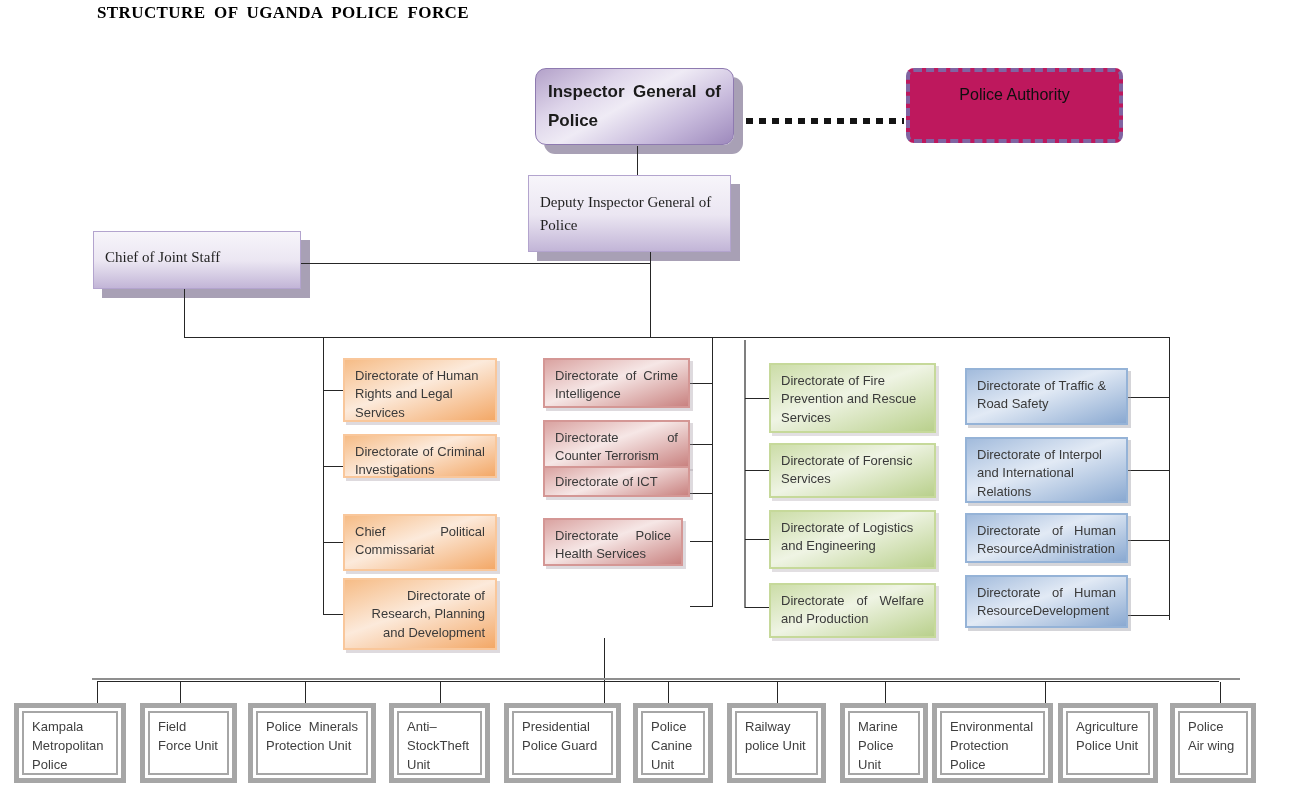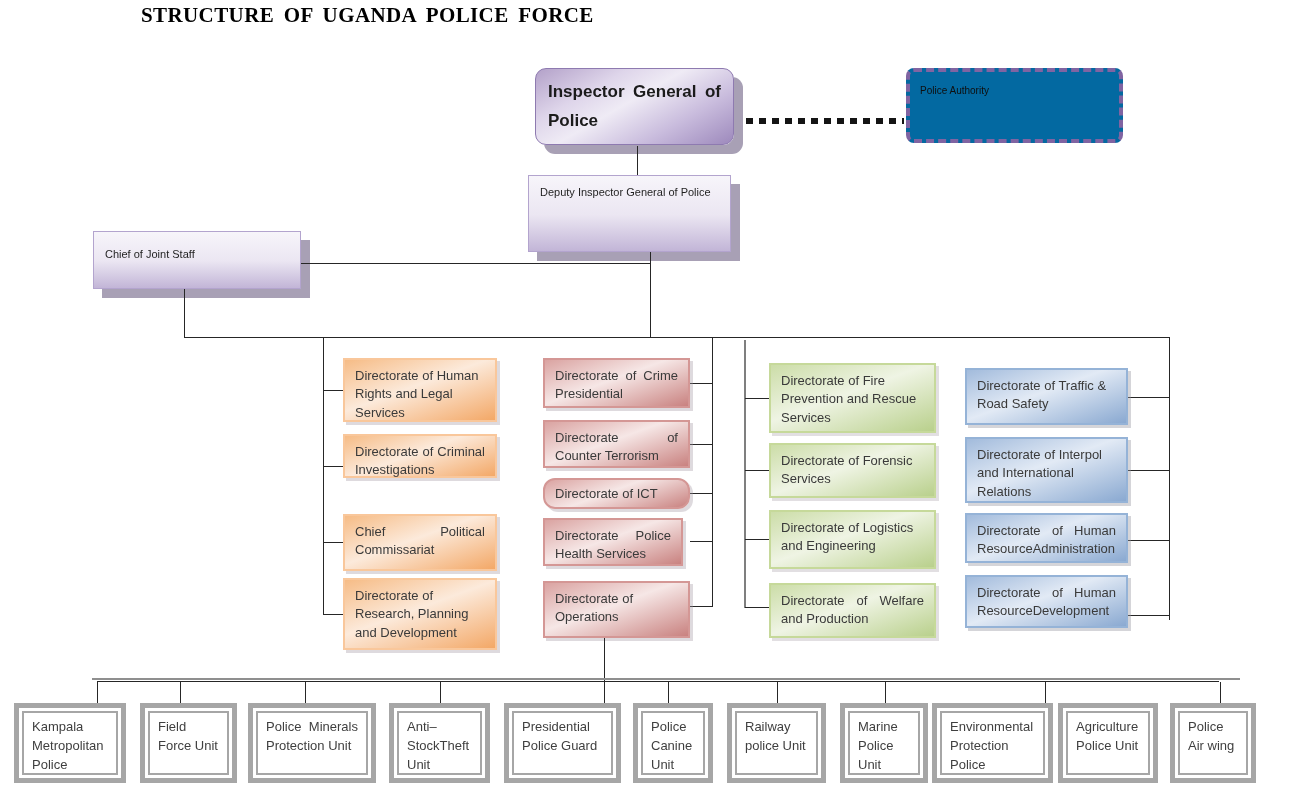--- a/index.html
+++ b/index.html
@@ -2,43 +2,43 @@
 <html><head>
 <meta charset="utf-8">
 <style>
   html,body{margin:0;padding:0;background:#fff;}
   #canvas{
     position:relative;width:1294px;height:791px;background:#ffffff;
     font-family:"Liberation Sans",sans-serif;overflow:hidden;
   }
   #title{
     position:absolute;left:97px;top:3px;
-    font-family:"Liberation Serif",serif;font-weight:bold;font-size:21px;
-    color:#000;letter-spacing:.4px;word-spacing:4px;margin-left:44px;
+    font-family:"Liberation Serif",serif;font-weight:bold;font-size:17px;
+    color:#000;letter-spacing:.4px;word-spacing:4px;
   }
   .node{
     position:absolute;box-sizing:border-box;
     font-size:13px;color:#3a3a3a;line-height:1.42;
     padding:7px 10px;text-align:left;
   }
   .jt{text-align:justify;}
   
   .c-igp{
     background:linear-gradient(150deg,#b3a1c9 0%,#ded5ea 28%,#efebf5 46%,#c9bcdd 72%,#9d89bc 100%);
     border:1px solid #8e7ab0;box-shadow:9px 9px 0 #a8a0b5;
     font-size:17px;font-weight:700;color:#1b1b1b;line-height:1.7;padding:9px 12px;
   }
   .c-purple{
     background:linear-gradient(180deg,#f7f5fa 0%,#ebe6f2 52%,#c2b5d7 100%);
     border:1px solid #b3a4ce;box-shadow:9px 9px 0 #a8a0b5;
-    font-size:11px;color:#1f1f1f;line-height:1.55;padding:8px 11px;
+    font-size:15px;color:#1f1f1f;line-height:1.55;padding:15px 11px;font-family:Liberation Serif, serif;
   }
   .c-authority{
-    background:#0369a1;border:4px dashed #8064a2;border-radius:8px;
-    font-size:10px;color:#0f0f0f;text-align:left;padding-top:12px;
+    background:#be185d;border:4px dashed #8064a2;border-radius:8px;
+    font-size:16px;color:#0f0f0f;text-align:center;padding-top:12px;
   }
   .c-orange{
     background:linear-gradient(160deg,#f6bc86 0%,#fceadb 45%,#f3a867 100%);
     border:2px solid #f9c79b;box-shadow:3px 3px 0 rgba(160,150,160,.35);
   }
   .c-red{
     background:linear-gradient(160deg,#daa3a1 0%,#f6e7e6 45%,#c98280 100%);
     border:2px solid #d49795;box-shadow:3px 3px 0 rgba(160,150,160,.35);
   }
   .c-green{
@@ -97,33 +97,32 @@
   <div class="line-v" style="left:1169px;top:337px;height:283px;"></div>
 
   <div class="line-h" style="left:323px;top:390px;width:21px;"></div>
   <div class="line-h" style="left:323px;top:466px;width:21px;"></div>
   <div class="line-h" style="left:323px;top:542px;width:21px;"></div>
   <div class="line-h" style="left:323px;top:614px;width:21px;"></div>
 
   <div class="node c-orange" style="left:343px;top:358px;width:154px;height:64px;">Directorate of Human Rights and Legal Services</div>
   <div class="node c-orange jt" style="left:343px;top:434px;width:154px;height:44px;">Directorate of Criminal Investigations</div>
   <div class="node c-orange jt" style="left:343px;top:514px;width:154px;height:57px;">Chief Political Commissariat</div>
-  <div class="node c-orange" style="left:343px;top:578px;width:154px;height:72px;">Directorate of Research, Planning and Development</div>
+  <div class="node c-orange" style="left:343px;top:578px;width:154px;height:72px;text-align:right;">Directorate of Research, Planning and Development</div>
 
   <div class="line-h" style="left:690px;top:383px;width:23px;"></div>
   <div class="line-h" style="left:690px;top:444px;width:23px;"></div>
   <div class="line-h" style="left:690px;top:493px;width:23px;"></div>
   <div class="line-h" style="left:690px;top:541px;width:23px;"></div>
   <div class="line-h" style="left:690px;top:606px;width:23px;"></div>
 
-  <div class="node c-red jt" style="left:543px;top:358px;width:147px;height:50px;">Directorate of Crime Presidential</div>
+  <div class="node c-red jt" style="left:543px;top:358px;width:147px;height:50px;">Directorate of Crime Intelligence</div>
   <div class="node c-red jt" style="left:543px;top:420px;width:147px;height:48px;">Directorate of Counter Terrorism</div>
-  <div class="node c-red" style="left:543px;top:478px;width:147px;height:31px;padding-top:5px;border-radius:12px;">Directorate of ICT</div>
+  <div class="node c-red" style="left:543px;top:466px;width:147px;height:31px;padding-top:5px;">Directorate of ICT</div>
   <div class="node c-red jt" style="left:543px;top:518px;width:140px;height:48px;">Directorate Police Health Services</div>
-  <div class="node c-red" style="left:543px;top:581px;width:147px;height:57px;">Directorate of Operations</div>
 
   <div class="line-h" style="left:745px;top:398px;width:24px;"></div>
   <div class="line-h" style="left:745px;top:470px;width:24px;"></div>
   <div class="line-h" style="left:745px;top:539px;width:24px;"></div>
   <div class="line-h" style="left:745px;top:607px;width:24px;"></div>
 
   <div class="node c-green" style="left:769px;top:363px;width:167px;height:70px;">Directorate of Fire Prevention and Rescue Services</div>
   <div class="node c-green" style="left:769px;top:443px;width:167px;height:55px;">Directorate of Forensic Services</div>
   <div class="node c-green" style="left:769px;top:510px;width:167px;height:59px;">Directorate of Logistics and Engineering</div>
   <div class="node c-green jt" style="left:769px;top:583px;width:167px;height:55px;">Directorate of Welfare and Production</div>

